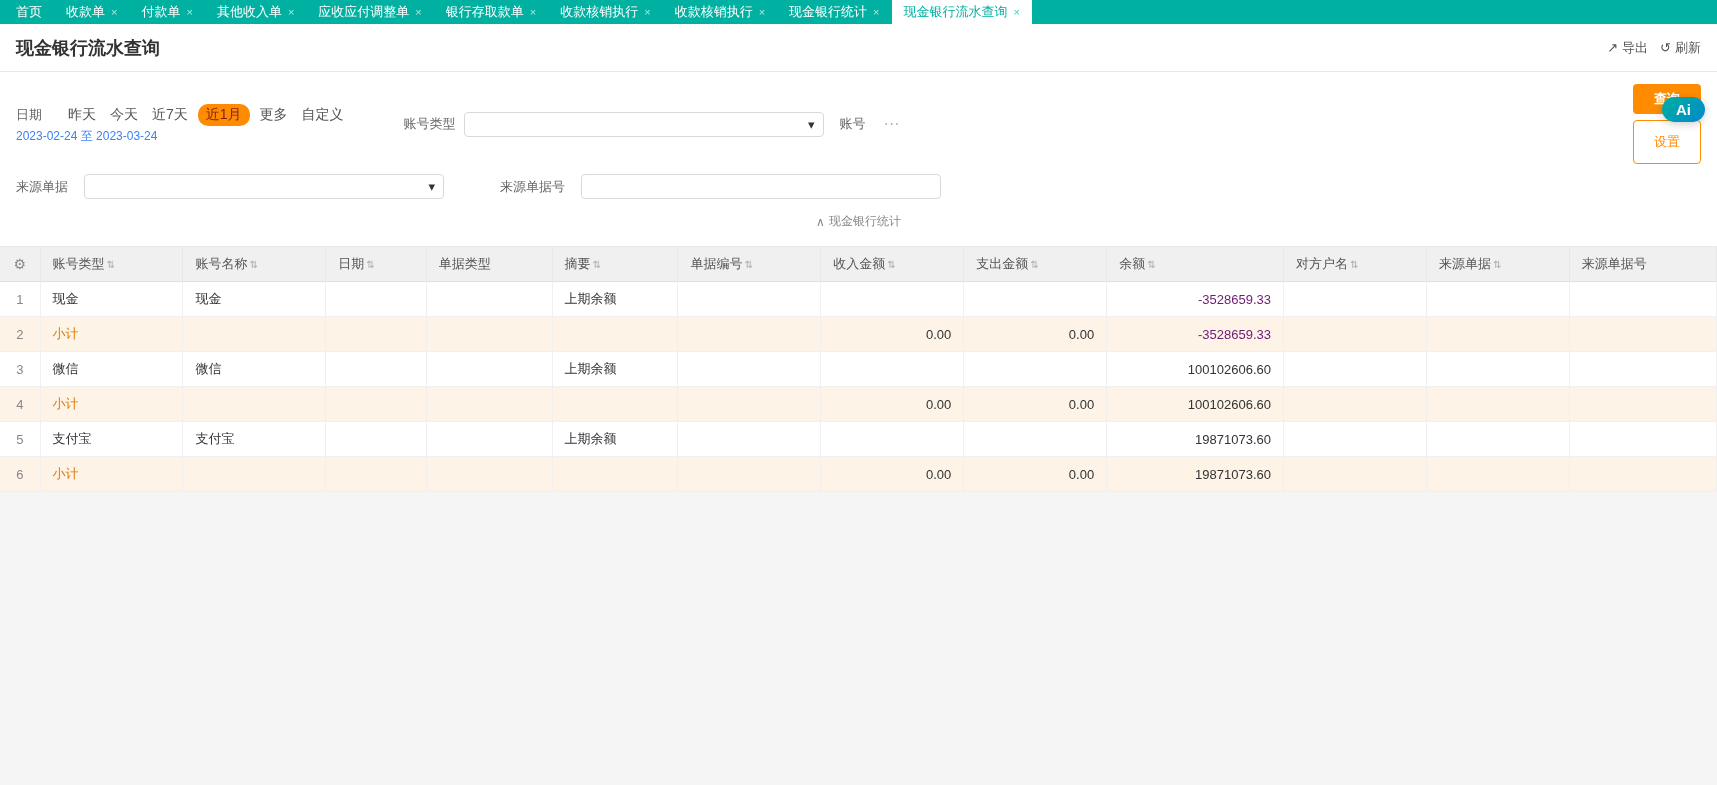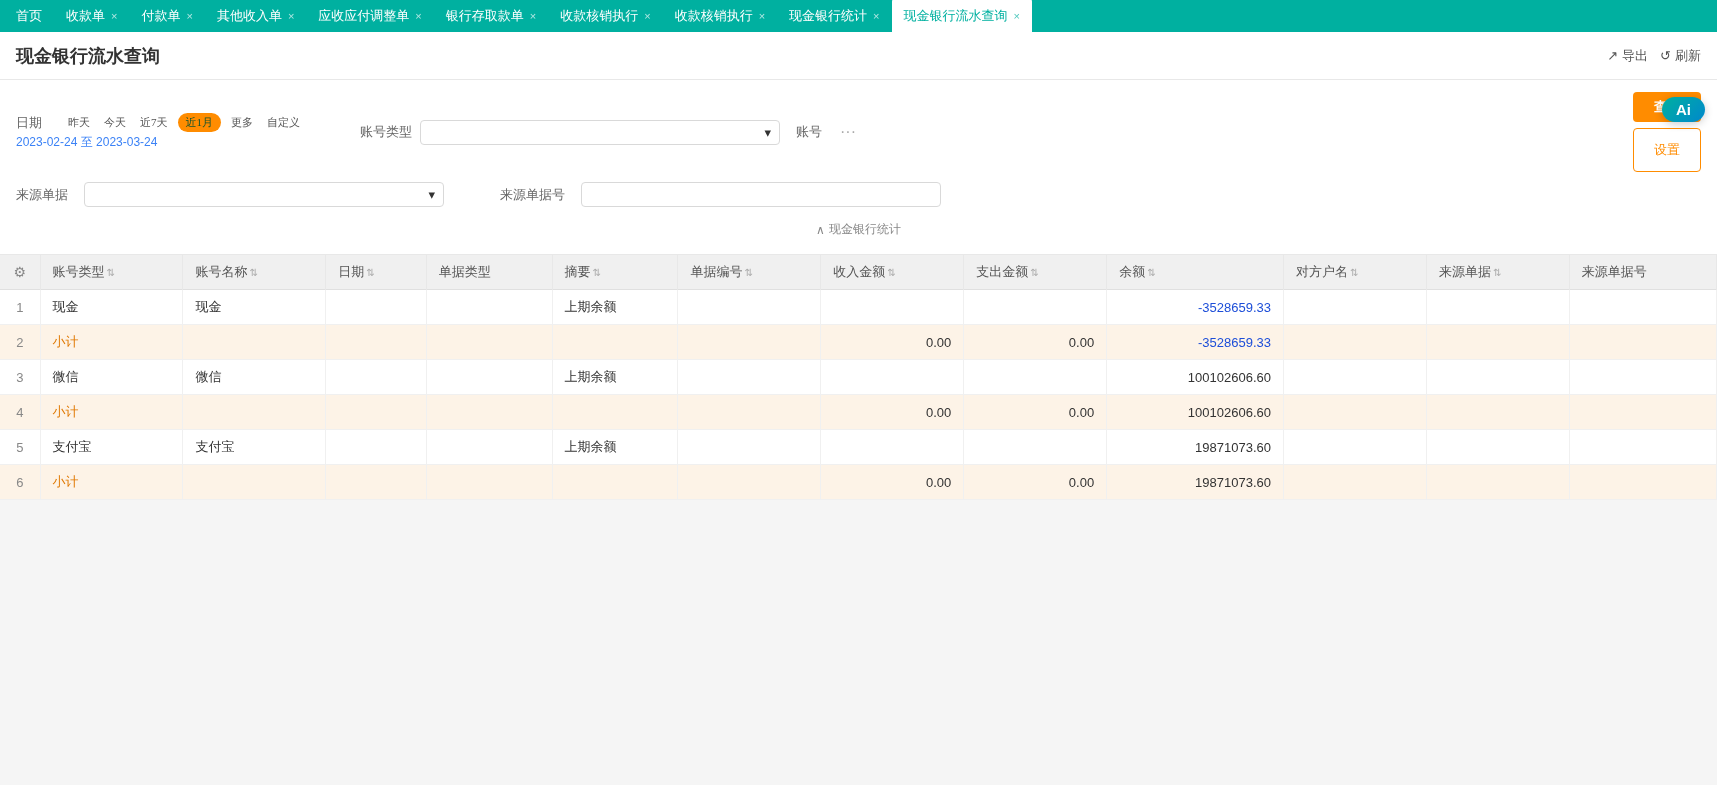--- a/index.html
+++ b/index.html
@@ -3,21 +3,21 @@
   <meta charset="utf-8">
   <style>
     * { box-sizing: border-box; margin: 0; padding: 0; }
     body { font-family: "Microsoft YaHei", Arial, sans-serif; font-size: 13px; background: #f5f5f5; color: #333; }
 
     
     .top-nav {
       background: #00b0a0;
       display: flex;
       align-items: center;
-      height: 32px;
+      height: 24px;
       padding: 0 4px;
       overflow: hidden;
     }
     .top-nav .nav-item {
       color: #fff;
       padding: 0 12px;
       height: 36px;
       display: flex;
       align-items: center;
       cursor: pointer;
@@ -95,27 +95,26 @@
       flex-direction: column;
     }
     .date-btns {
       display: flex;
       gap: 6px;
       align-items: center;
     }
     .date-btn {
       color: #555;
       cursor: pointer;
-      font-size: 11px;
+      font-size: 14px;
       padding: 2px 4px;
-      font-family: Liberation Serif, serif;
     }
     .date-btn.active {
       background: #ff8c00;
-      color: #14532d;
+      color: #7f1d1d;
       border-radius: 10px;
       padding: 2px 8px;
     }
     .date-range {
       font-size: 12px;
       color: #3b82f6;
       margin-top: 2px;
     }
     .filter-select {
       display: flex;
@@ -213,21 +212,21 @@
     tbody tr { border-bottom: 1px solid #f0f0f0; }
     tbody tr.subtotal { background: #fdf3e7; }
     tbody td {
       padding: 8px 12px;
       color: #333;
       white-space: nowrap;
       border-right: 1px solid #f0f0f0;
     }
     tbody td:first-child { text-align: center; color: #888; }
     .td-num { text-align: right; }
-    .negative { color: #1d4ed8; }
+    .negative { color: #701a75; }
 
     .gear-icon { font-size: 14px; color: #888; }
 
     
     .ai-btn {
       position: fixed;
       right: 12px;
       top: 97px;
       background: linear-gradient(135deg, #00b0a0, #0088cc);
       color: #fff;

